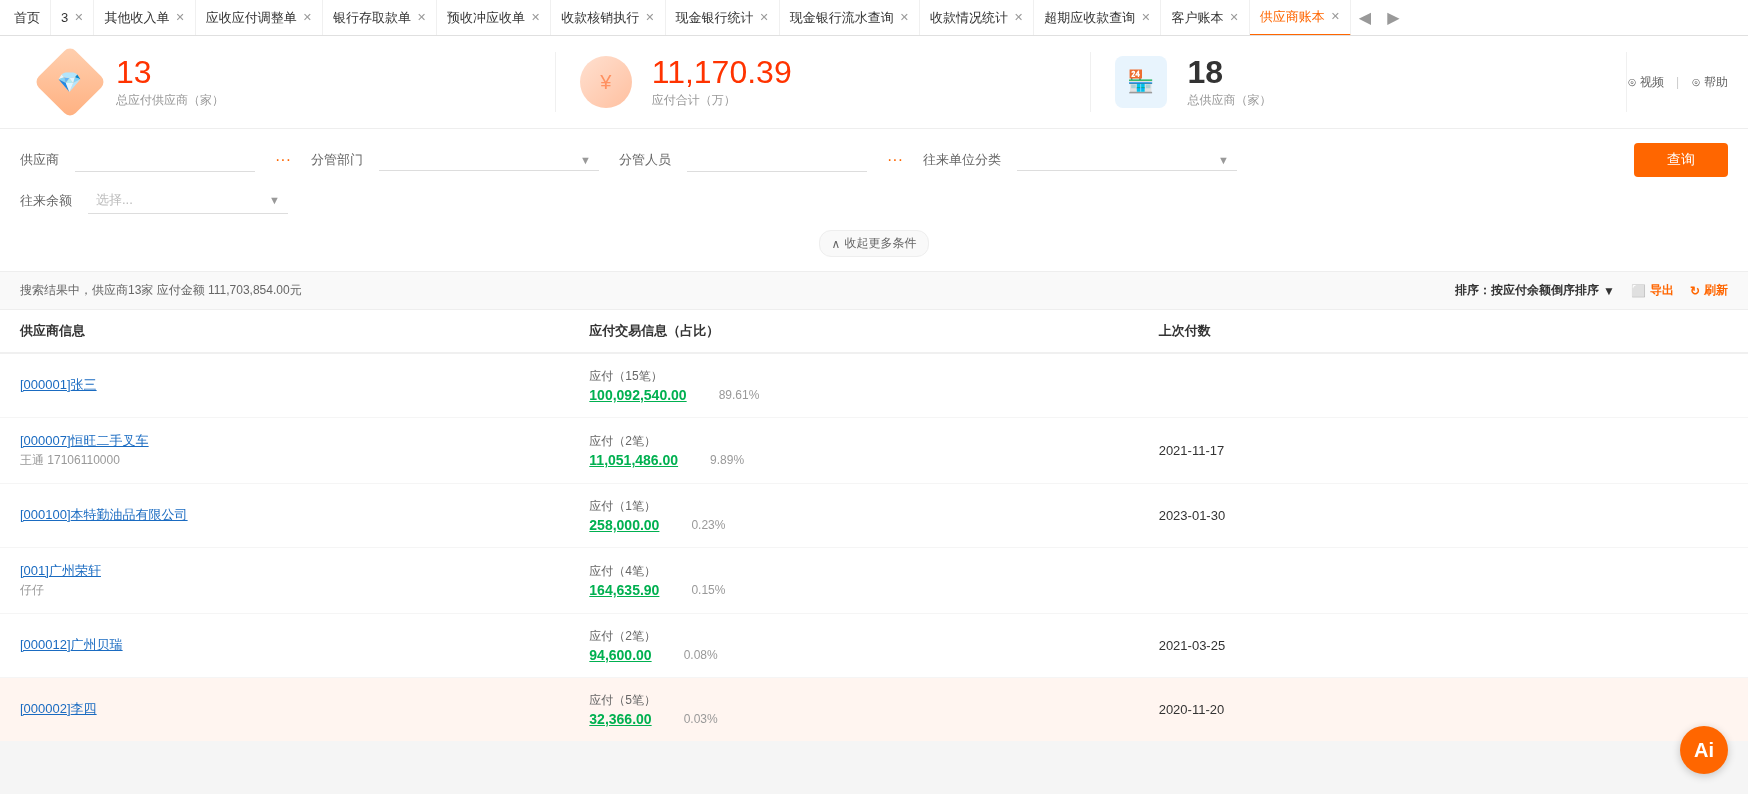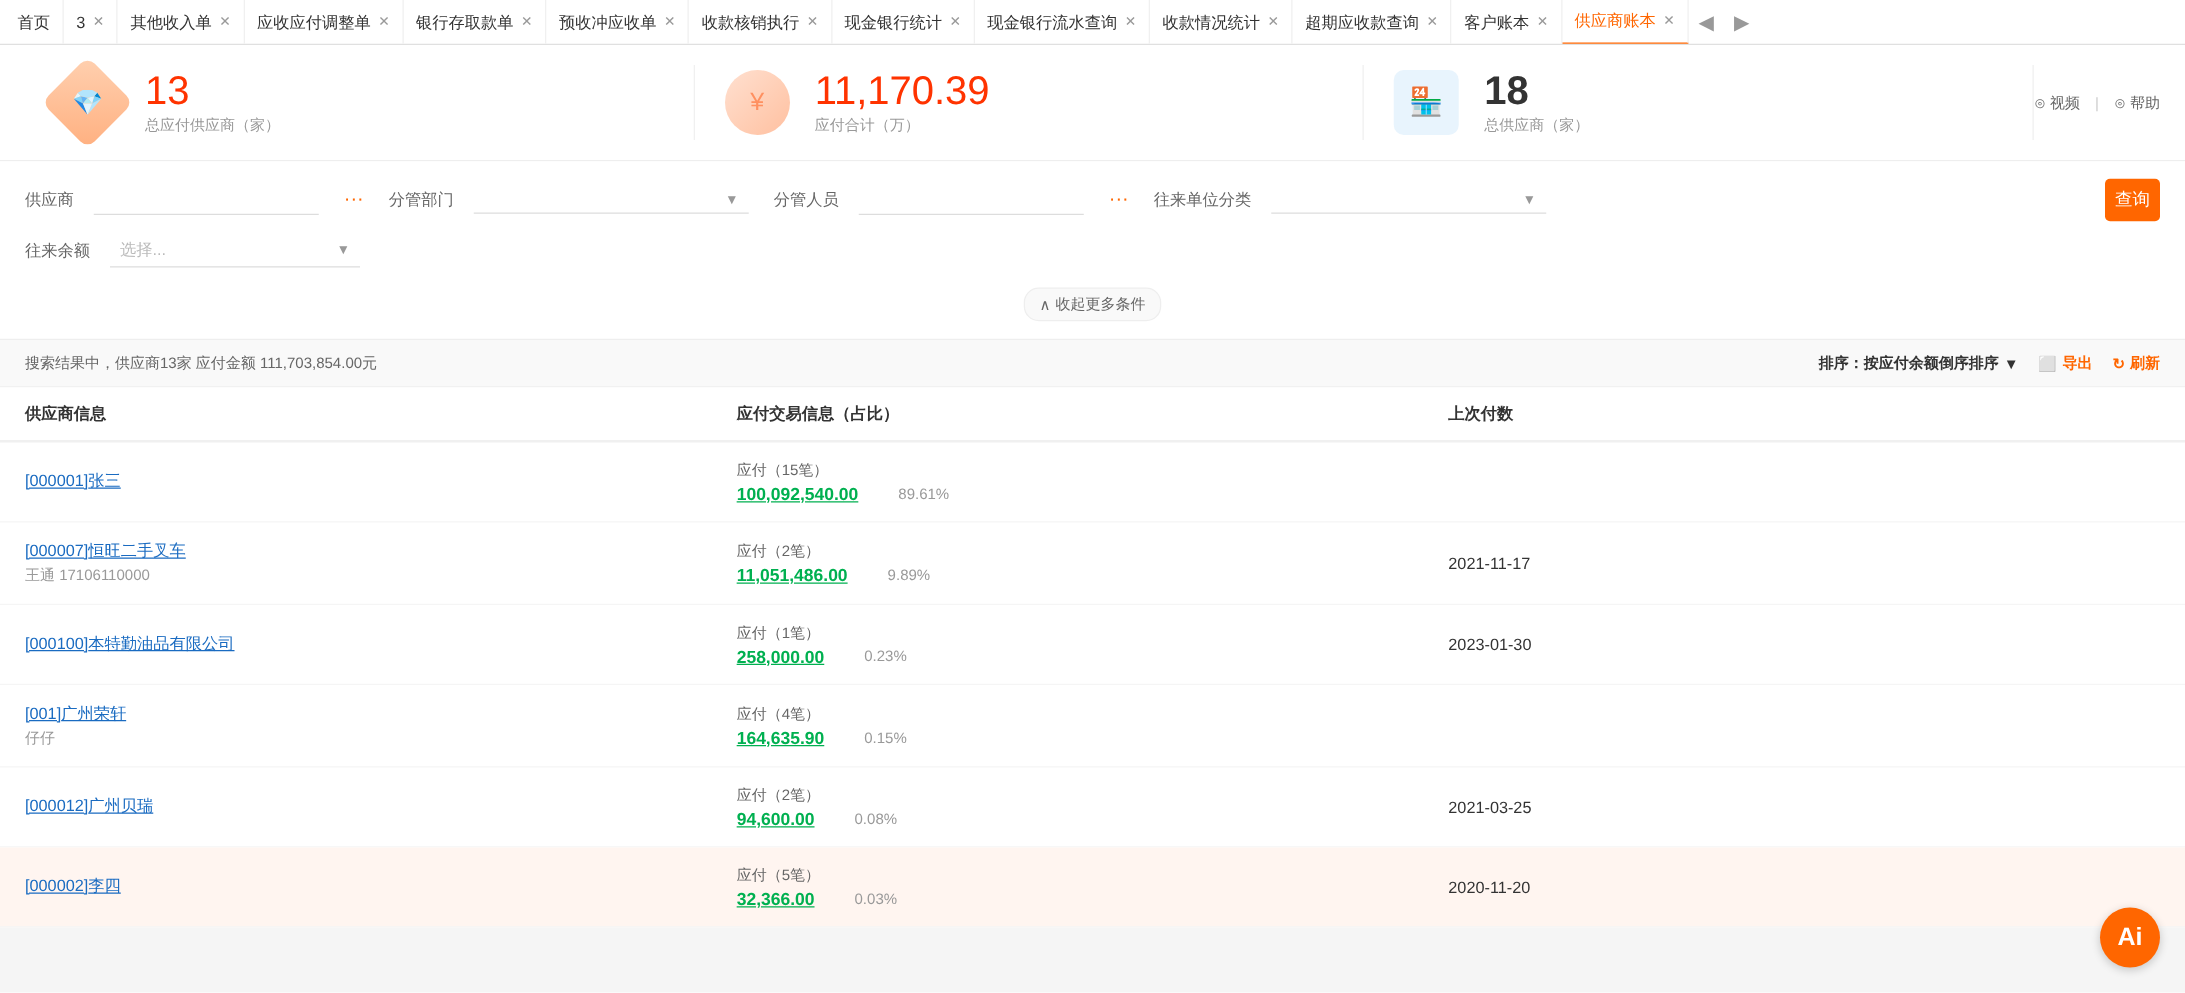--- a/index.html
+++ b/index.html
@@ -25,21 +25,21 @@
     
     .filter-area { background: #fff; padding: 14px 20px; border-bottom: 1px solid #eee; }
     .filter-row { display: flex; align-items: center; gap: 20px; margin-bottom: 10px; }
     .filter-item { display: flex; align-items: center; gap: 16px; }
     .filter-label { color: #666; font-size: 13px; white-space: nowrap; }
     .filter-input { border: none; border-bottom: 1px solid #ddd; padding: 4px 8px; font-size: 13px; color: #333; outline: none; min-width: 160px; background: transparent; cursor: pointer; }
     .filter-input::placeholder { color: #ccc; }
     .filter-select { display: flex; align-items: center; border: none; border-bottom: 1px solid #ddd; padding: 4px 8px; font-size: 13px; color: #333; min-width: 200px; cursor: pointer; }
     .filter-select .arrow { margin-left: auto; color: #999; font-size: 11px; }
     .filter-dots { color: #ff6600; font-size: 16px; cursor: pointer; margin-left: 4px; }
-    .query-btn { background: #ff6600; color: #fff; border: none; padding: 8px 8px; border-radius: 4px; font-size: 14px; cursor: pointer; margin-left: auto; }
+    .query-btn { background: #ff6600; color: #fff; border: none; padding: 8px 33px; border-radius: 4px; font-size: 14px; cursor: pointer; margin-left: auto; }
     .collapse-btn { display: flex; align-items: center; justify-content: center; gap: 4px; color: #666; font-size: 12px; cursor: pointer; padding: 4px 12px; background: #f9f9f9; border: 1px solid #eee; border-radius: 12px; margin: 6px auto 0; width: fit-content; }
 
     
     .result-bar { display: flex; align-items: center; background: #f9f9f9; padding: 10px 20px; border-bottom: 1px solid #eee; font-size: 12px; color: #666; gap: 24px; }
     .result-bar .sort-area { margin-left: auto; display: flex; align-items: center; gap: 16px; font-weight: bold; }
     .sort-select { display: flex; align-items: center; gap: 4px; color: #333; font-size: 12px; cursor: pointer; }
     .export-btn, .refresh-btn { display: flex; align-items: center; gap: 4px; color: #ff6600; font-size: 12px; cursor: pointer; }
 
     
     .table-area { background: #fff; }

